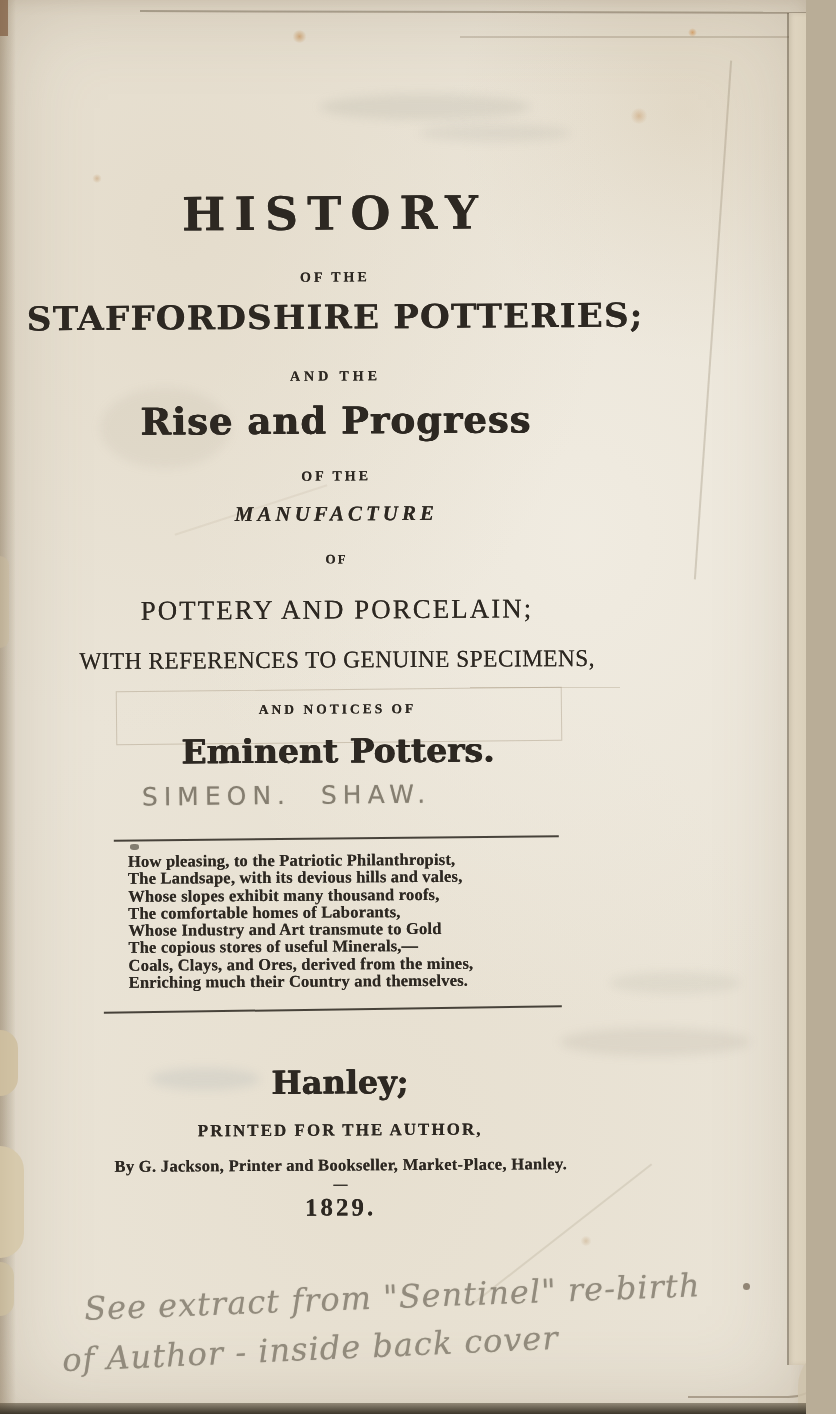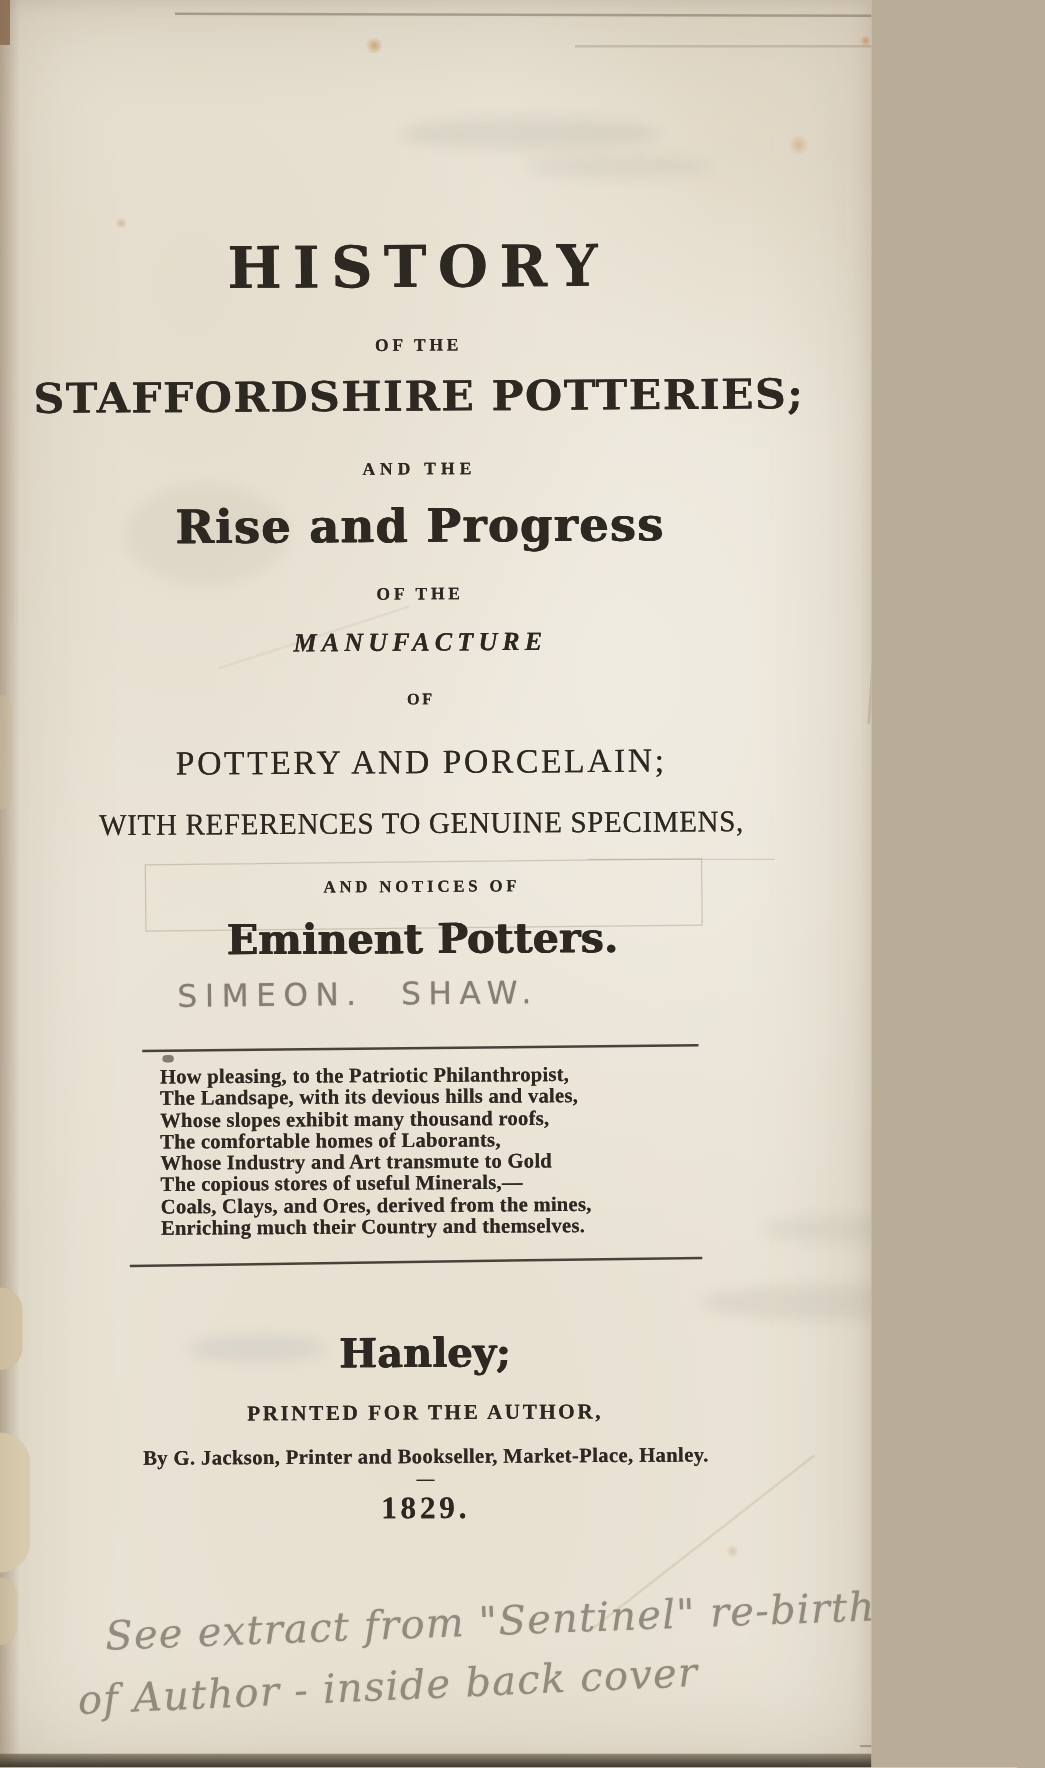--- a/index.html
+++ b/index.html
@@ -9,21 +9,21 @@
     --edge:#d9cfba;
   }
   *{margin:0;padding:0;box-sizing:border-box;}
   html,body{width:836px;height:1414px;}
   body{
     font-family:"Liberation Serif", serif;
     background:#b9ad97;
     overflow:hidden;
   }
   .scan{
-    position:relative;width:697px;height:1414px;overflow:hidden;
+    position:relative;width:806px;height:1414px;overflow:hidden;
     background:
       radial-gradient(90% 60% at 22% 16%, rgba(224,214,195,.55) 0%, rgba(224,214,195,0) 60%),
       radial-gradient(70% 50% at 72% 38%, rgba(244,240,231,.6) 0%, rgba(244,240,231,0) 70%),
       radial-gradient(80% 55% at 45% 82%, rgba(228,219,201,.5) 0%, rgba(228,219,201,0) 70%),
       radial-gradient(40% 25% at 85% 8%, rgba(214,201,177,.5) 0%, rgba(214,201,177,0) 70%),
       var(--paper);
     box-shadow:inset 0 0 90px rgba(122,102,72,.28), inset 0 0 16px rgba(122,102,72,.18);
   }
   
   .left-edge-shade{position:absolute;left:0;top:0;width:16px;height:100%;

